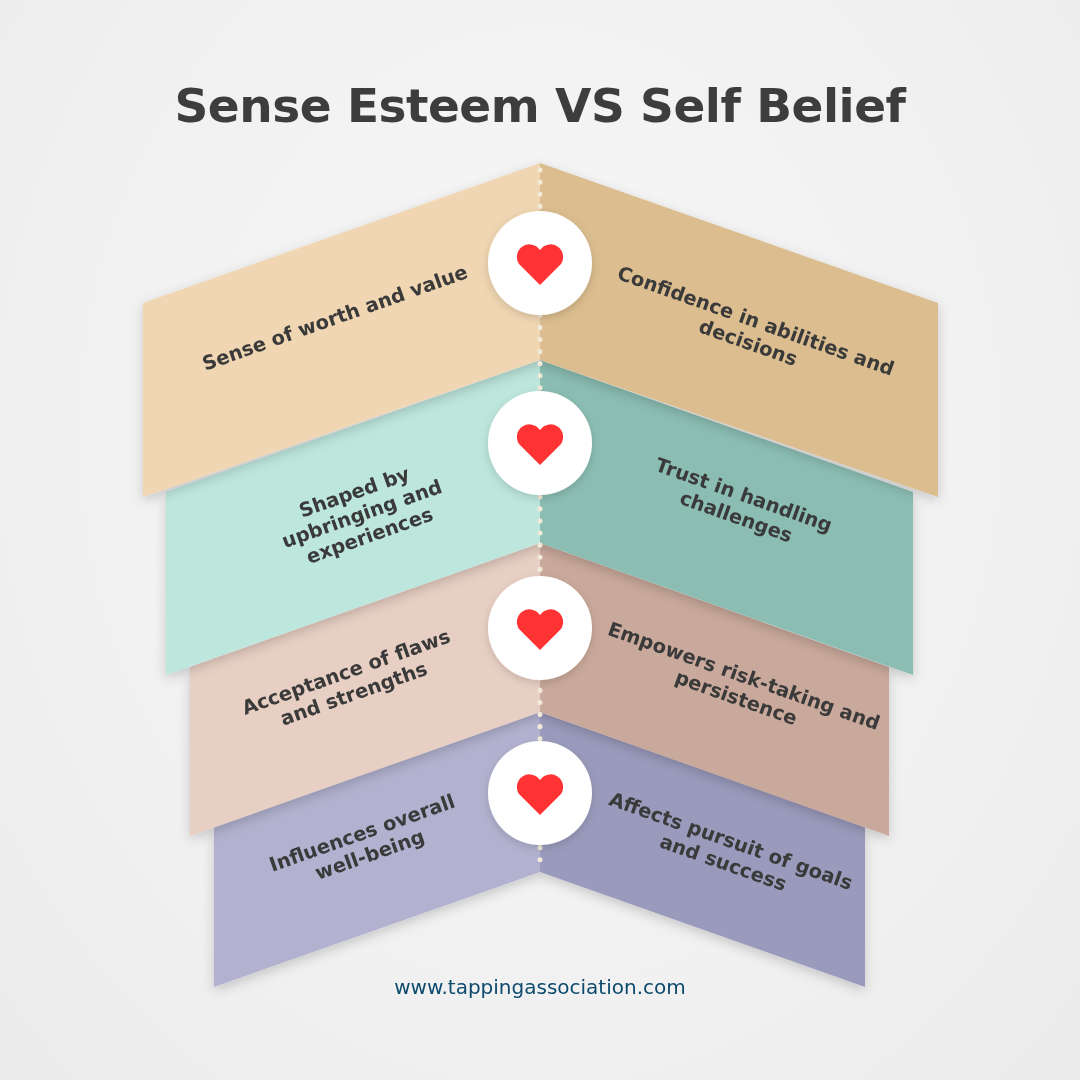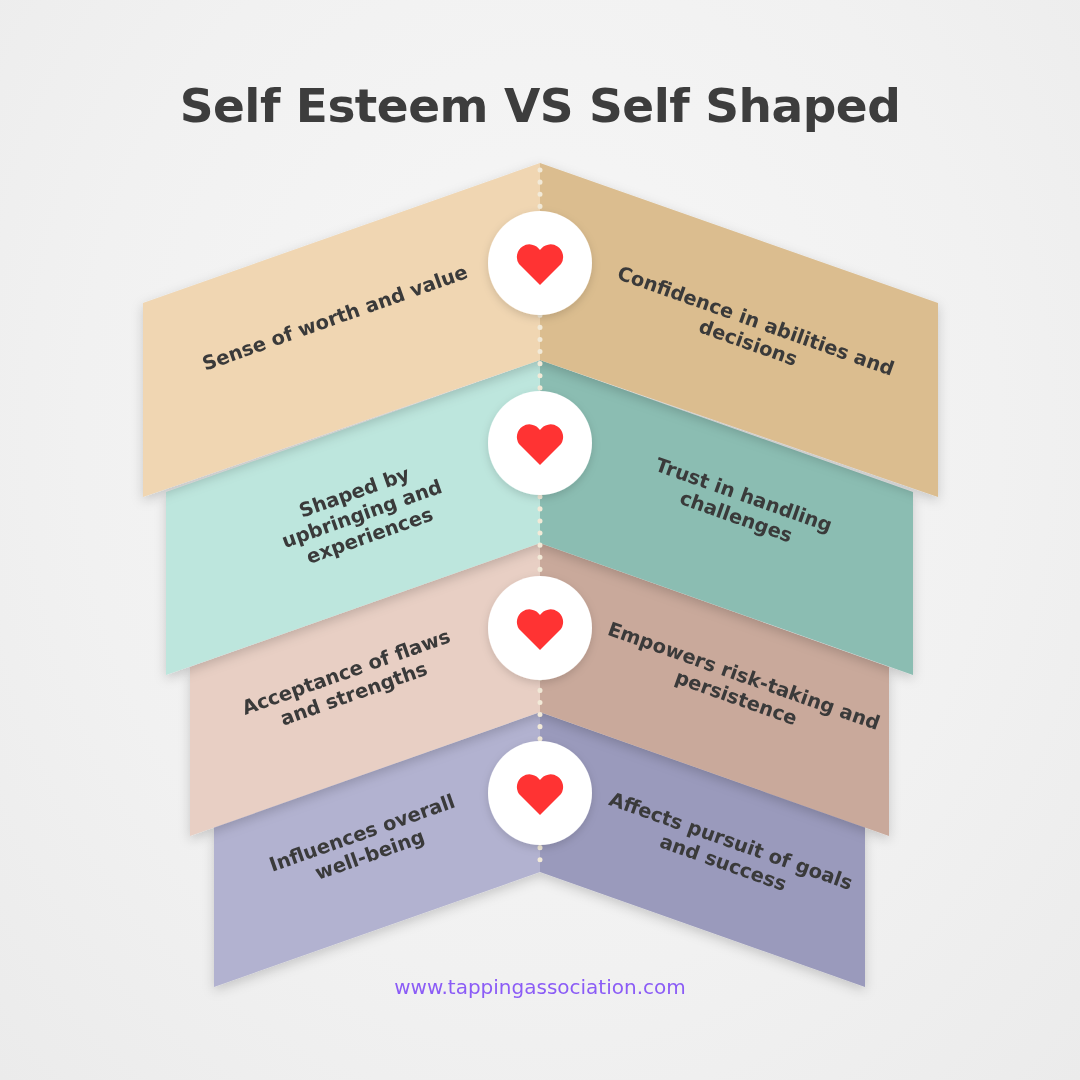--- a/index.html
+++ b/index.html
@@ -8,36 +8,36 @@
     background: radial-gradient(ellipse at 50% 40%, #f7f7f7 0%, #f1f1f1 60%, #ebebeb 100%);
     font-family: "DejaVu Sans", sans-serif;
   }
   .title {
     position:absolute; left:0; top:78px; width:1080px; text-align:center;
     font-family: "DejaVu Sans", sans-serif; font-weight:bold;
     font-size:47px; color:#3d3d3d; letter-spacing:-0.5px;
   }
   .footer {
     position:absolute; left:0; top:975px; width:1080px; text-align:center;
-    font-family: "DejaVu Sans", sans-serif; font-size:20px; color:#8b5cf6;
+    font-family: "DejaVu Sans", sans-serif; font-size:20px; color:#0c4a6e;
   }
   svg.diagram { position:absolute; left:0; top:0; }
   .label {
     position:absolute; width:280px; text-align:center;
     font-family: "DejaVu Sans", sans-serif; font-weight:bold;
     font-size:19.5px; line-height:23px; color:#3a3a3a;
     transform-origin: 50% 50%;
   }
   .label.left { transform: translate(-50%,-50%) rotate(-19.5deg); }
   .label.right { transform: translate(-50%,-50%) rotate(19.5deg); }
 </style>
 </head>
 <body>
 
-<div class="title">Self Esteem VS Self Shaped</div>
+<div class="title">Sense Esteem VS Self Belief</div>
 
 <svg class="diagram" width="1080" height="1080" viewBox="0 0 1080 1080">
   <defs>
     <filter id="shadow" x="-20%" y="-20%" width="140%" height="140%">
       <feDropShadow dx="0" dy="4" stdDeviation="6" flood-color="#000" flood-opacity="0.18"></feDropShadow>
     </filter>
     <filter id="cshadow" x="-30%" y="-30%" width="160%" height="160%">
       <feDropShadow dx="0" dy="3" stdDeviation="4" flood-color="#000" flood-opacity="0.15"></feDropShadow>
     </filter>
   </defs>

